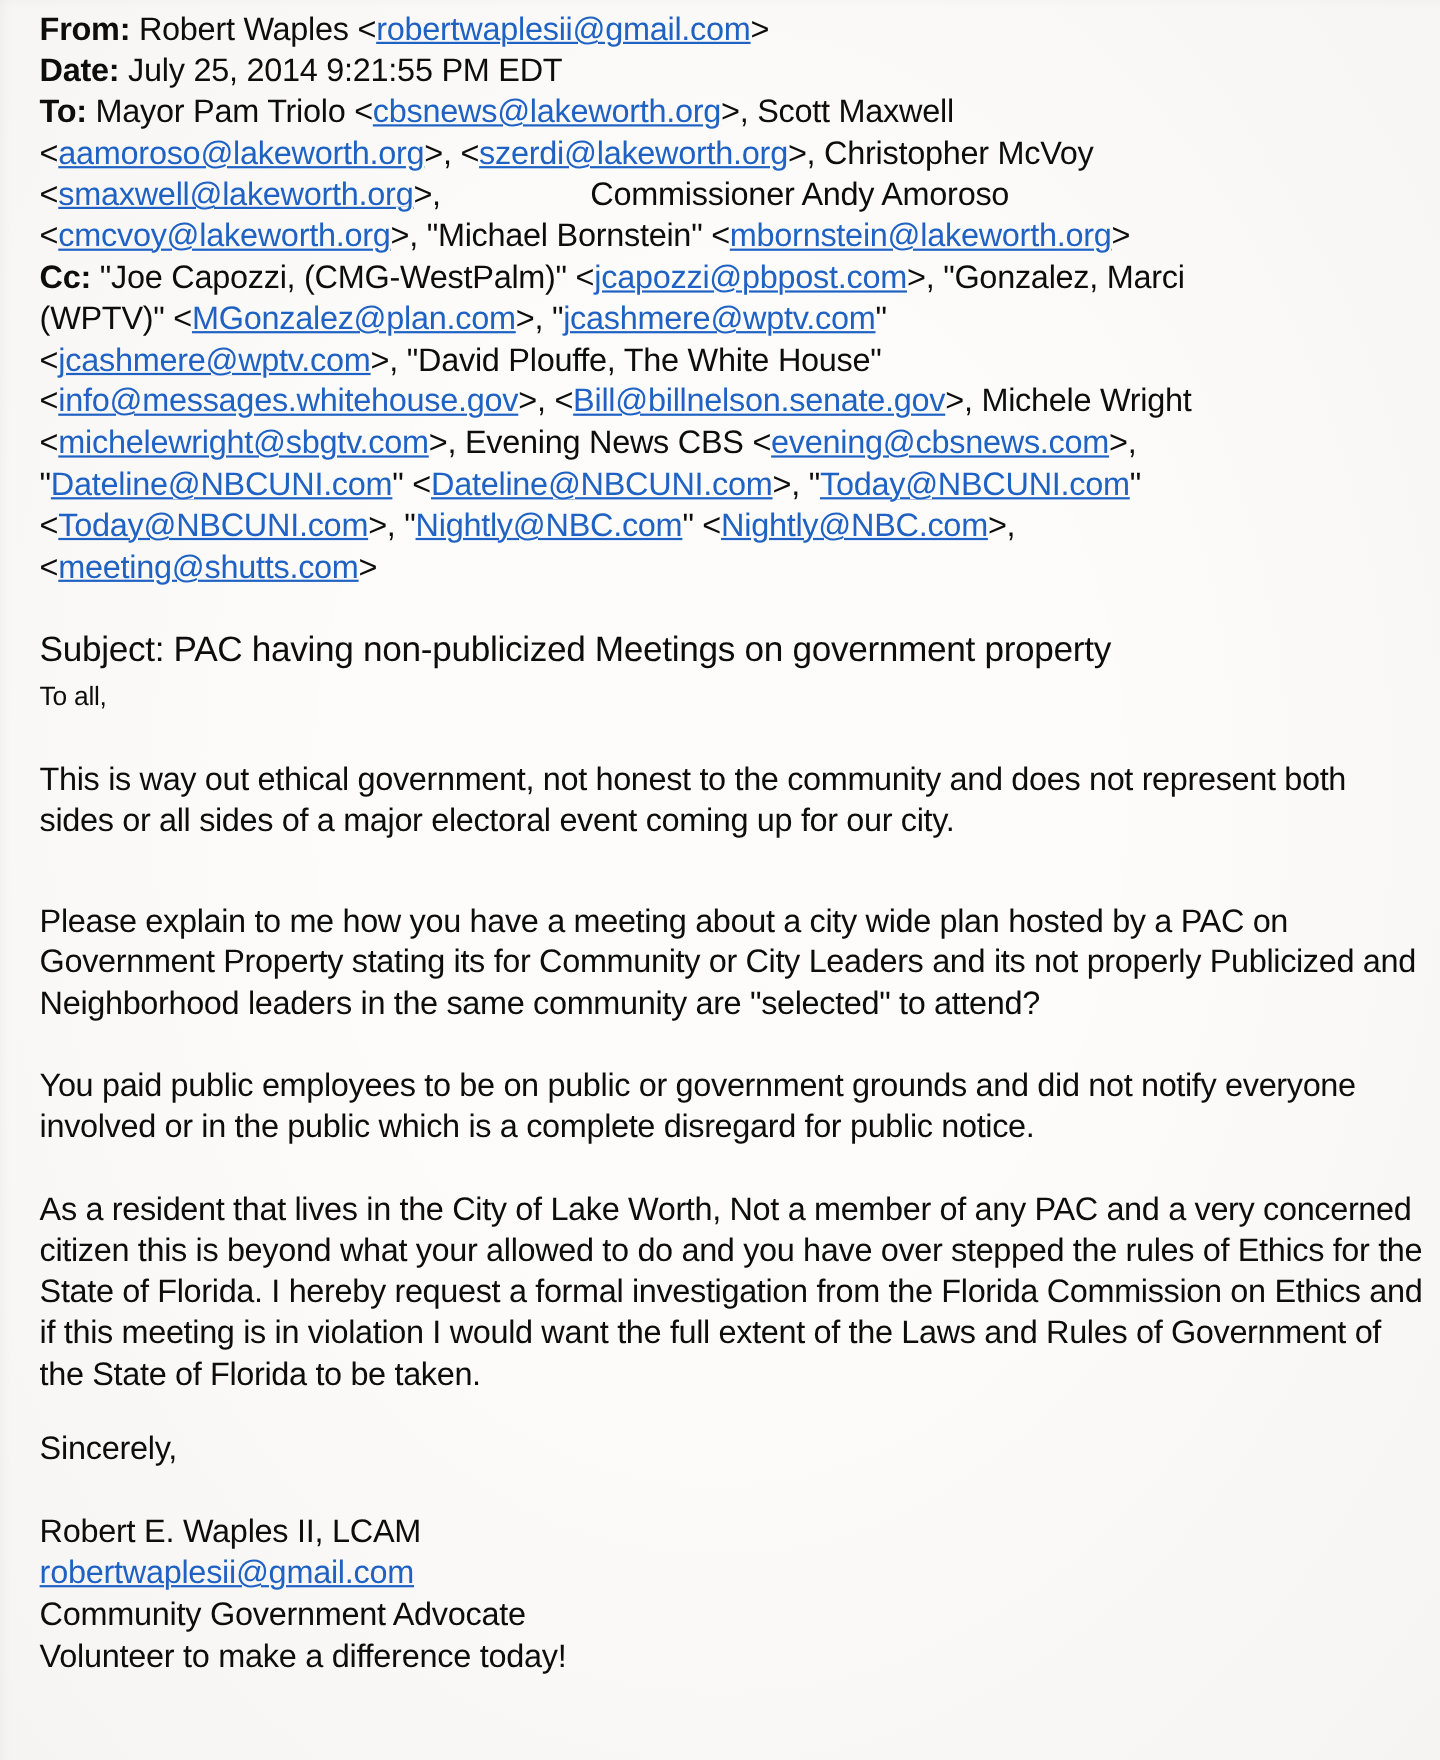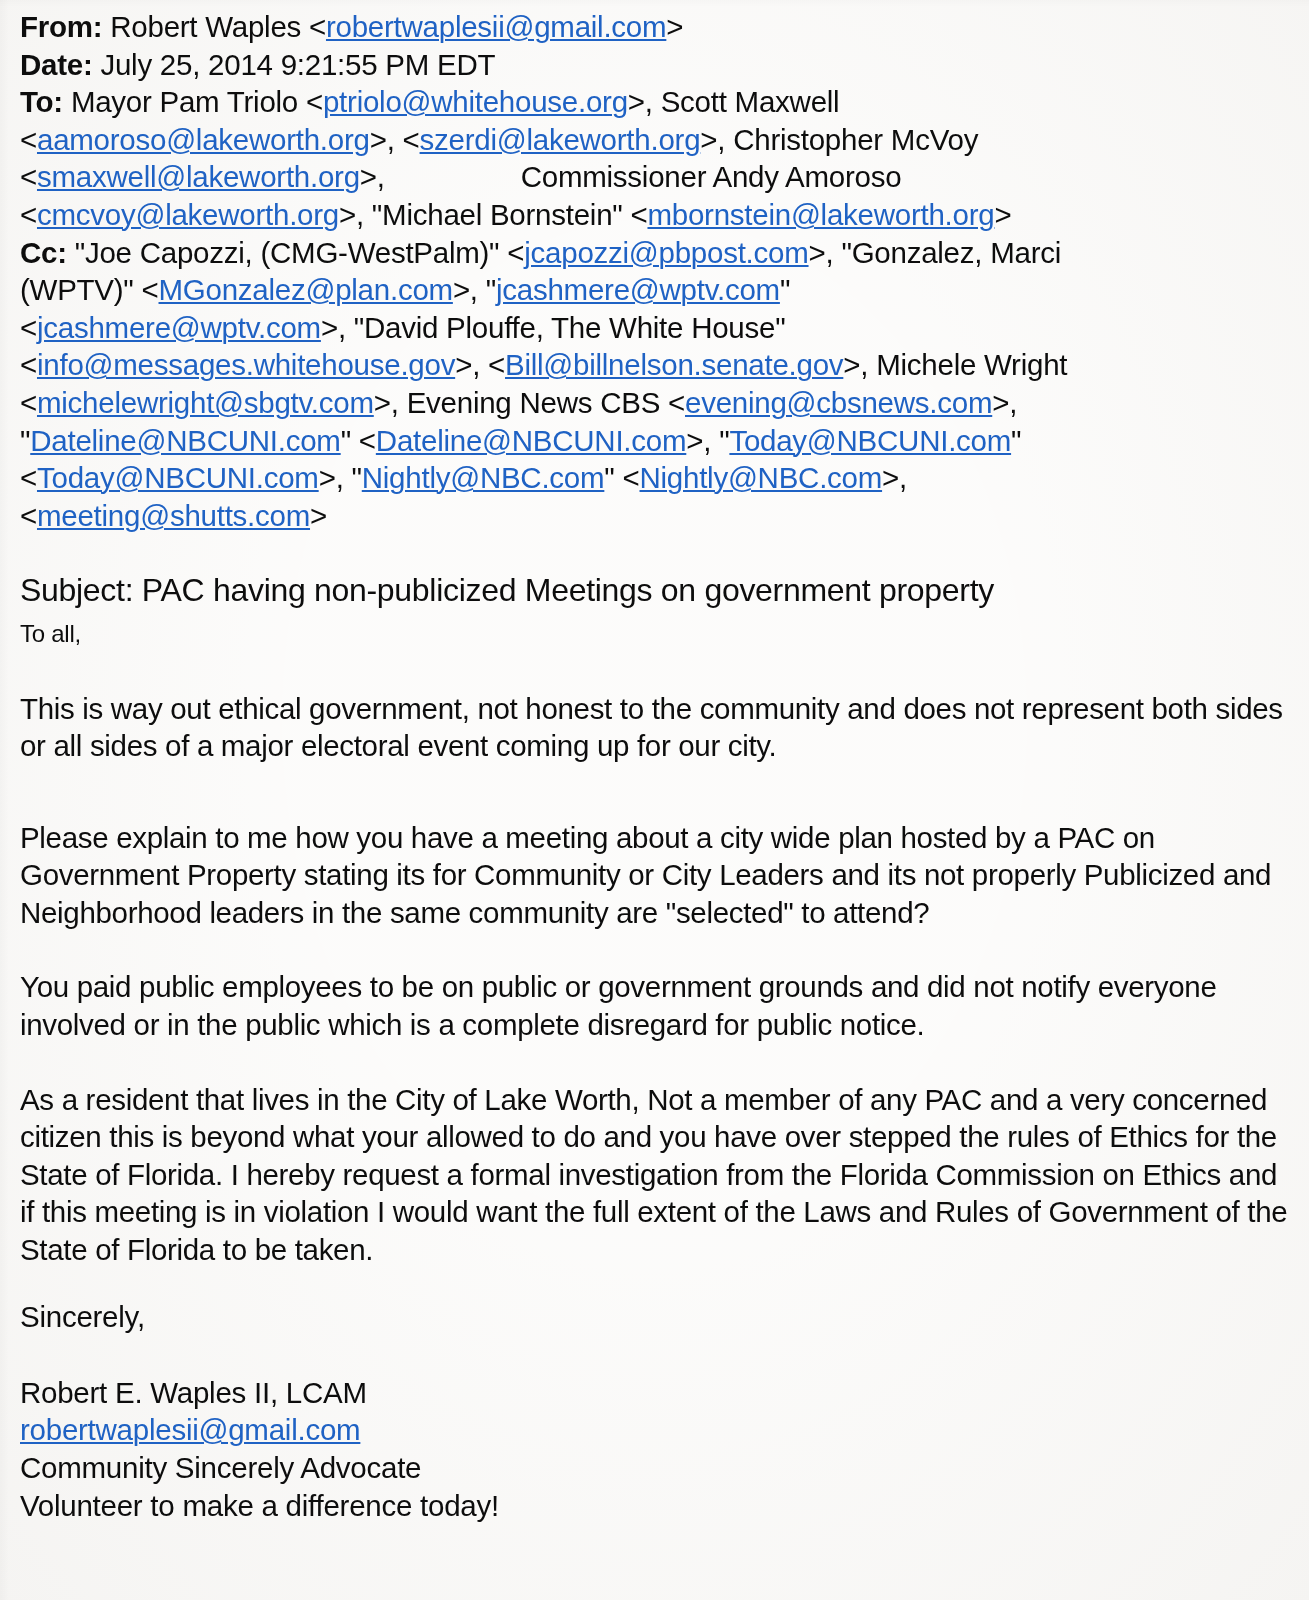--- a/index.html
+++ b/index.html
@@ -15,21 +15,21 @@
     color: #0d0d0d;
     overflow: hidden;
   }
 
   .page {
     position: relative;
     width: 1309px;
     height: 1600px;
     background: #f9f8f6;
     box-sizing: border-box;
-    padding: 8px 14px 0 20px;
+    padding: 8px 14px 0 36px;
   }
 
   
   .page::after {
     content: "";
     position: absolute;
     inset: 0;
     pointer-events: none;
     background:
       linear-gradient(90deg, rgba(0,0,0,0.022) 0px, rgba(0,0,0,0) 9px),
@@ -114,21 +114,21 @@
 <body>
 
 <div class="page">
 
   <div class="hdr-block">
 
     <div class="line"><span class="hdr-label">From:</span><span> Robert Waples &lt;</span><a class="mail">robertwaplesii@gmail.com</a><span>&gt;</span></div>
 
     <div class="line"><span class="hdr-label">Date:</span><span> July 25, 2014 9:21:55 PM EDT</span></div>
 
-    <div class="line"><span class="hdr-label">To:</span><span> Mayor Pam Triolo &lt;</span><a class="mail">ptriolo@whitehouse.org</a><span>&gt;, Scott Maxwell</span></div>
+    <div class="line"><span class="hdr-label">To:</span><span> Mayor Pam Triolo &lt;</span><a class="mail">cbsnews@lakeworth.org</a><span>&gt;, Scott Maxwell</span></div>
 
     <div class="line"><span>&lt;</span><a class="mail">aamoroso@lakeworth.org</a><span>&gt;, &lt;</span><a class="mail">szerdi@lakeworth.org</a><span>&gt;, Christopher McVoy</span></div>
 
     <div class="line"><span>&lt;</span><a class="mail">smaxwell@lakeworth.org</a><span>&gt;, </span><span class="gapspace"></span><span>Commissioner Andy Amoroso</span></div>
 
     <div class="line"><span>&lt;</span><a class="mail">cmcvoy@lakeworth.org</a><span>&gt;, "Michael Bornstein" &lt;</span><a class="mail">mbornstein@lakeworth.org</a><span>&gt;</span></div>
 
     <div class="line"><span class="hdr-label">Cc:</span><span> "Joe Capozzi, (CMG-WestPalm)" &lt;</span><a class="mail">jcapozzi@pbpost.com</a><span>&gt;, "Gonzalez, Marci</span></div>
 
     <div class="line"><span>(WPTV)" &lt;</span><a class="mail">MGonzalez@plan.com</a><span>&gt;, "</span><a class="mail">jcashmere@wptv.com</a><span>"</span></div>
@@ -157,17 +157,17 @@
     <p class="para first">Please explain to me how you have a meeting about a city wide plan hosted by a PAC on Government Property stating its for Community or City Leaders and its not properly Publicized and Neighborhood leaders in the same community are "selected" to attend?</p>
     <p class="para">You paid public employees to be on public or government grounds and did not notify everyone involved or in the public which is a complete disregard for public notice.</p>
     <p class="para">As a resident that lives in the City of Lake Worth, Not a member of any PAC and a very concerned citizen this is beyond what your allowed to do and you have over stepped the rules of Ethics for the State of Florida. I hereby request a formal investigation from the Florida Commission on Ethics and if this meeting is in violation I would want the full extent of the Laws and Rules of Government of the State of Florida to be taken.</p>
   </div>
 
   <div class="sig-block">
     <div class="sig-line">Sincerely,</div>
     <div class="sig-gap"></div>
     <div class="sig-line">Robert E. Waples II, LCAM</div>
     <div class="sig-line"><a class="mail">robertwaplesii@gmail.com</a></div>
-    <div class="sig-line">Community Sincerely Advocate</div>
+    <div class="sig-line">Community Government Advocate</div>
     <div class="sig-line">Volunteer to make a difference today!</div>
   </div>
 
 </div>
 
 </body></html>

